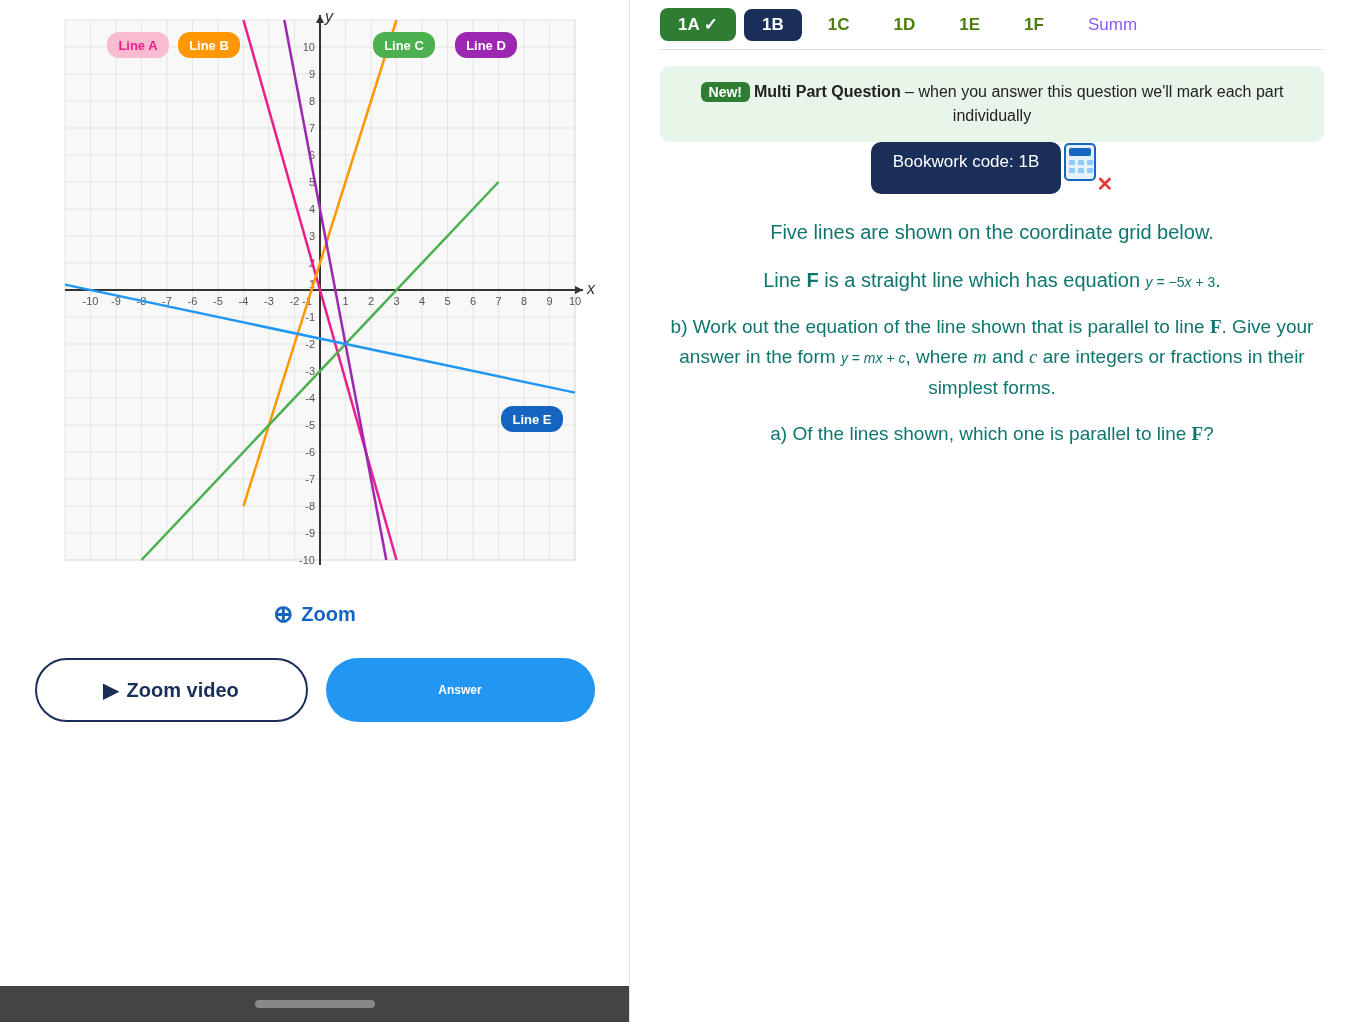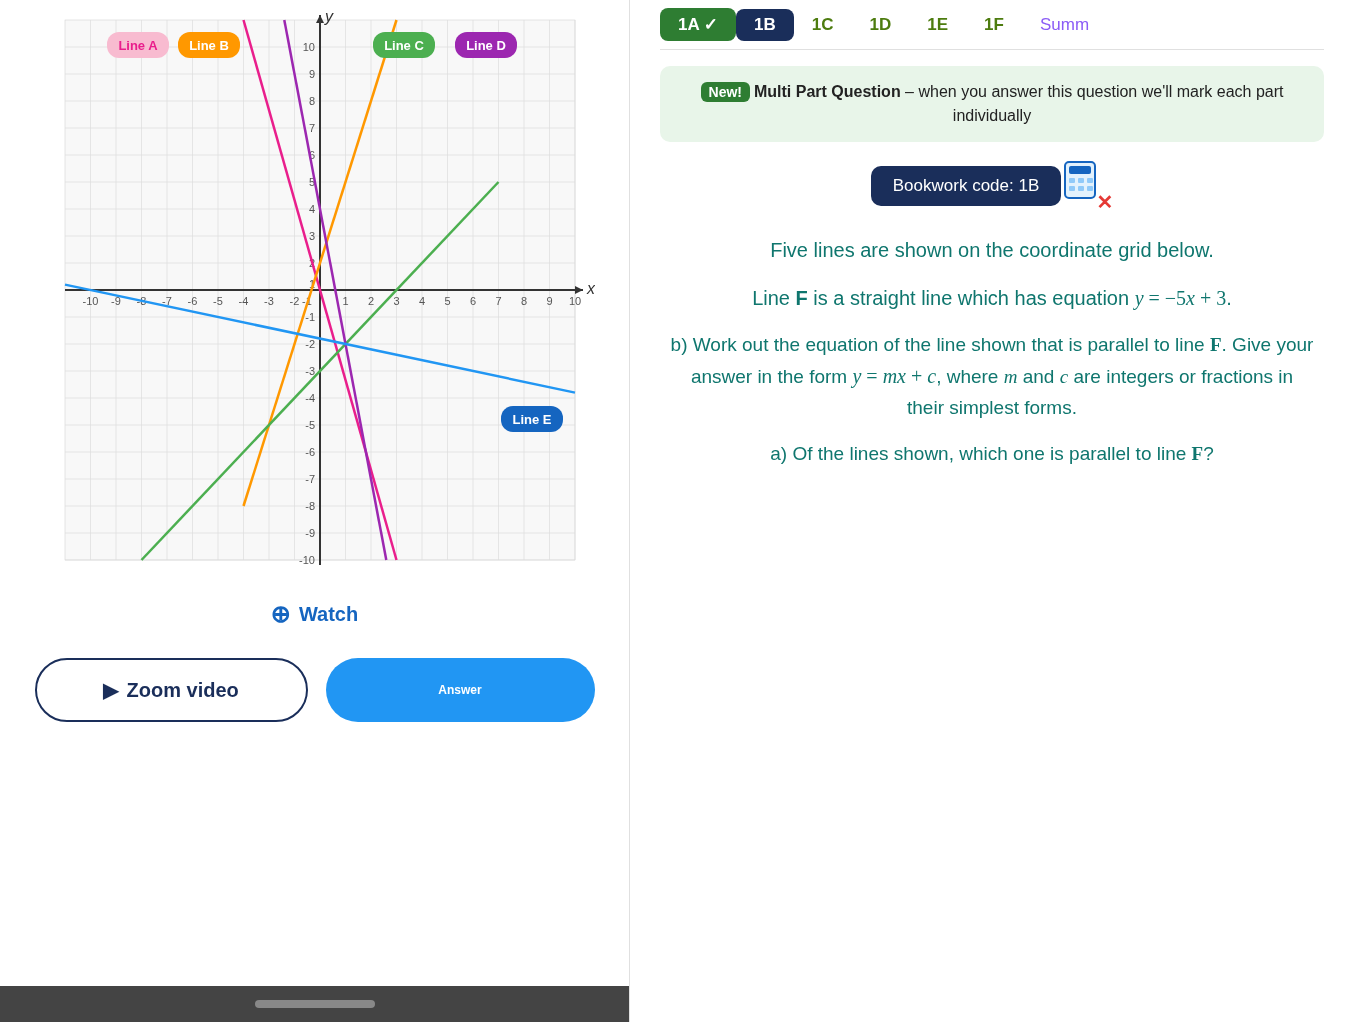--- a/index.html
+++ b/index.html
@@ -28,21 +28,21 @@
       background: #fff;
       padding: 0 30px 20px 30px;
       display: flex;
       flex-direction: column;
       overflow-y: auto;
     }
     
     .tab-bar {
       display: flex;
       align-items: center;
-      gap: 0;
+      gap: 8px;
       padding: 8px 0 8px 0;
       border-bottom: 1px solid #e0e0e0;
       margin-bottom: 16px;
     }
     .tab {
       padding: 6px 18px;
       border-radius: 8px;
       font-size: 17px;
       font-weight: 600;
       cursor: pointer;
@@ -63,41 +63,39 @@
     .tab.summ {
       color: #8b5cf6;
       font-weight: 400;
     }
     
     .notice-box {
       background: #e8f5e9;
       border-radius: 10px;
       padding: 14px 20px;
       text-align: center;
-      margin-bottom: 18px;
       font-size: 16px;
       color: #222;
       line-height: 1.5;
     }
     .notice-new-badge {
       background: #2e7d32;
       color: #fff;
       border-radius: 6px;
       padding: 2px 8px;
       font-size: 14px;
       font-weight: 700;
       margin-right: 4px;
     }
     .notice-bold {
       font-weight: 700;
     }
     
     .bookwork-row {
       display: flex;
-      align-items: center;
       gap: 0;
       margin-bottom: 22px;
       justify-content: center;
     }
     .bookwork-badge {
       background: #1a2e5a;
       color: #fff;
       border-radius: 10px;
       padding: 10px 22px;
       font-size: 17px;
@@ -219,22 +217,22 @@
       height: 8px;
       background: #888;
       border-radius: 4px;
     }
     
     .math-italic {
       font-style: italic;
       font-family: Georgia, 'Times New Roman', serif;
     }
     .math-eq {
-      font-family: Liberation Serif, serif;
-      font-size: 20px;
+      font-family: Liberation Sans, sans-serif;
+      font-size: 14px;
     }
   </style>
 </head>
 <body>
 
 <div class="left-panel">
 
   <div class="graph-container">
     <svg class="graph" viewBox="0 0 560 580">
 
@@ -371,21 +369,21 @@
       <text x="451" y="40" font-size="13" font-weight="700" fill="#fff" text-anchor="middle">Line D</text>
 
       <rect x="466" y="396" rx="12" ry="12" width="62" height="26" fill="#1565c0"></rect>
       <text x="497" y="414" font-size="13" font-weight="700" fill="#fff" text-anchor="middle">Line E</text>
 
     </svg>
   </div>
 
   <button class="zoom-btn">
     <span style="font-size:24px; color:#1565c0;">⊕</span>
-    <span>Watch</span>
+    <span>Zoom</span>
   </button>
 
   <div class="bottom-buttons">
     <button class="watch-video-btn">
       <span style="font-size:20px;">▶</span>
       <span>Zoom video</span>
     </button>
     <button class="answer-btn">
       <span>Answer</span>
     </button>

